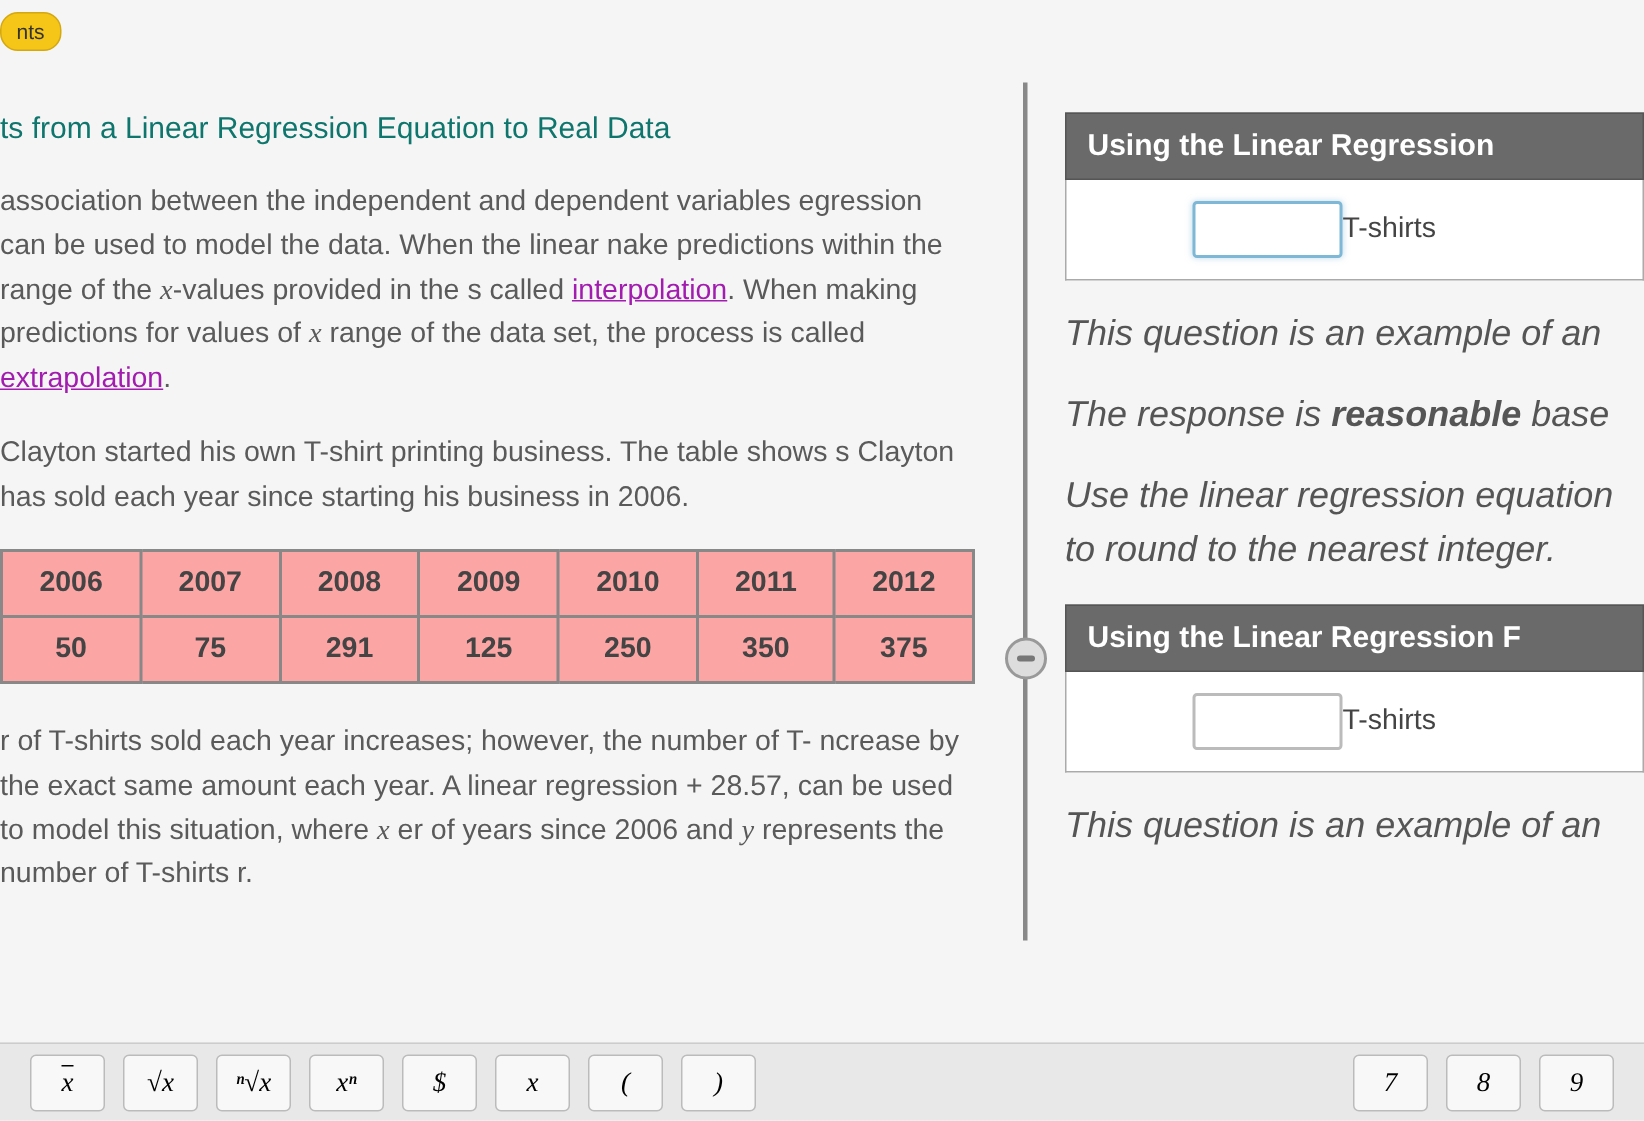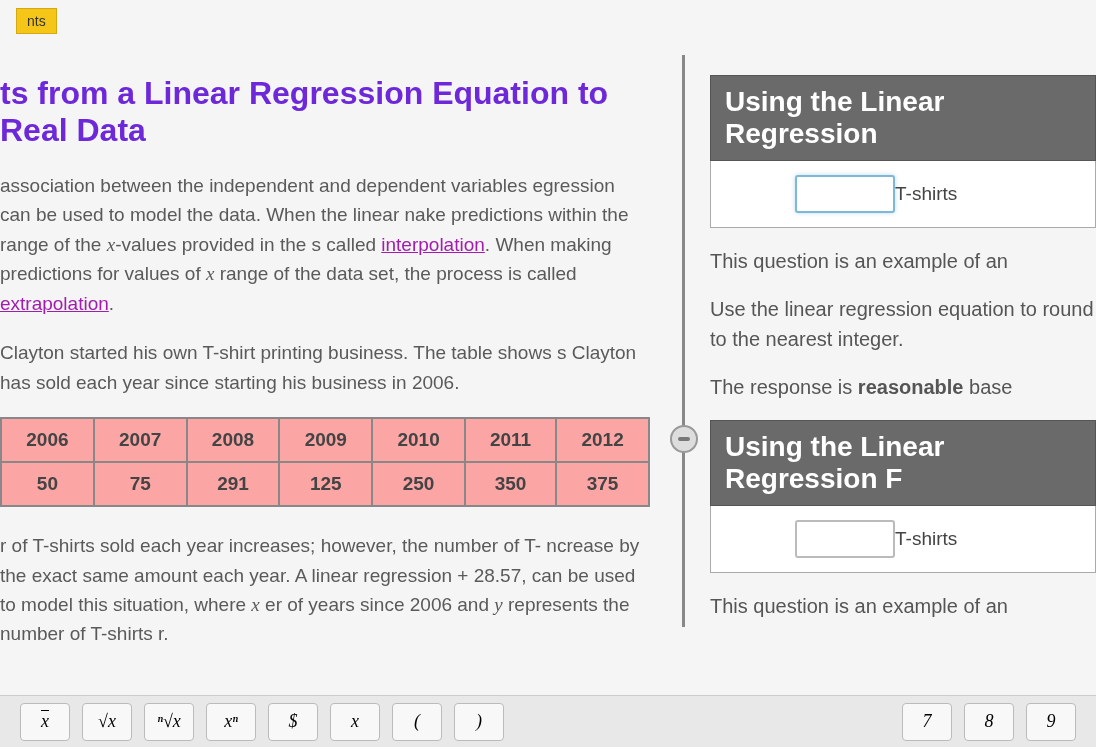--- a/index.html
+++ b/index.html
@@ -12,24 +12,24 @@
       background: #f5f5f5;
       width: 1096px;
       height: 747px;
       overflow: hidden;
       position: relative;
       color: #555;
     }
     .badge-top {
       position: absolute;
       top: 8px;
-      left: 16px;
+      left: 0;
       background: #f5c518;
       border: 1px solid #d4a810;
-      border-radius: 0;
+      border-radius: 12px;
       padding: 4px 10px;
       font-size: 14px;
       color: #333;
     }
     .content-wrapper {
       display: flex;
       position: absolute;
       top: 55px;
       left: 0;
       right: 0;
@@ -66,23 +66,23 @@
       width: 12px;
       height: 4px;
       background: #777;
       border-radius: 2px;
     }
     .right-panel {
       flex: 1;
       padding: 20px 0 20px 40px;
     }
     h2.section-title {
-      font-size: 32px;
-      font-weight: bold;
-      color: #6d28d9;
+      font-size: 20px;
+      font-weight: normal;
+      color: #0f766e;
       margin-bottom: 22px;
     }
     .body-text {
       font-size: 19px;
       line-height: 1.55;
       color: #5a5a5a;
       margin-bottom: 20px;
     }
     .link {
       color: #a21caf;
@@ -102,21 +102,21 @@
       padding: 10px 8px;
       text-align: center;
       font-size: 19px;
       font-weight: bold;
       color: #444;
       background: #fca5a5;
     }
     .regression-box-header {
       background: #6a6a6a;
       color: #fff;
-      font-size: 28px;
+      font-size: 20px;
       font-weight: bold;
       padding: 10px 14px;
       border: 1px solid #555;
     }
     .regression-box-body {
       background: #fff;
       border: 1px solid #aaa;
       border-top: none;
       padding: 14px;
       display: flex;
@@ -134,24 +134,25 @@
     }
     .answer-input.plain {
       border: 2px solid #bbb;
       box-shadow: none;
     }
     .tshirt-label {
       font-size: 19px;
       color: #444;
     }
     .right-text {
-      font-size: 20px;
+      font-size: 24px;
       line-height: 1.5;
       color: #555;
       margin: 18px 0;
+      font-style: italic;
     }
     .toolbar {
       position: absolute;
       bottom: 0;
       left: 0;
       right: 0;
       height: 52px;
       background: #e8e8e8;
       border-top: 1px solid #ccc;
       display: flex;
@@ -231,24 +232,24 @@
     <div>
       <div class="regression-box-header">Using the Linear Regression</div>
       <div class="regression-box-body">
         <span style="width:70px"></span>
         <input class="answer-input" type="text" style="">
         <span class="tshirt-label">T-shirts</span>
       </div>
     </div>
 
     <p class="right-text">This question is an example of an</p>
-    <p class="right-text">Use the linear regression equation to round to the nearest integer.</p>
     <p class="right-text">
       <span>The response is </span><b>reasonable</b><span> base</span>
     </p>
+    <p class="right-text">Use the linear regression equation to round to the nearest integer.</p>
 
     <div>
       <div class="regression-box-header">Using the Linear Regression F</div>
       <div class="regression-box-body">
         <span style="width:70px"></span>
         <input class="answer-input plain" type="text" style="">
         <span class="tshirt-label">T-shirts</span>
       </div>
     </div>
 

